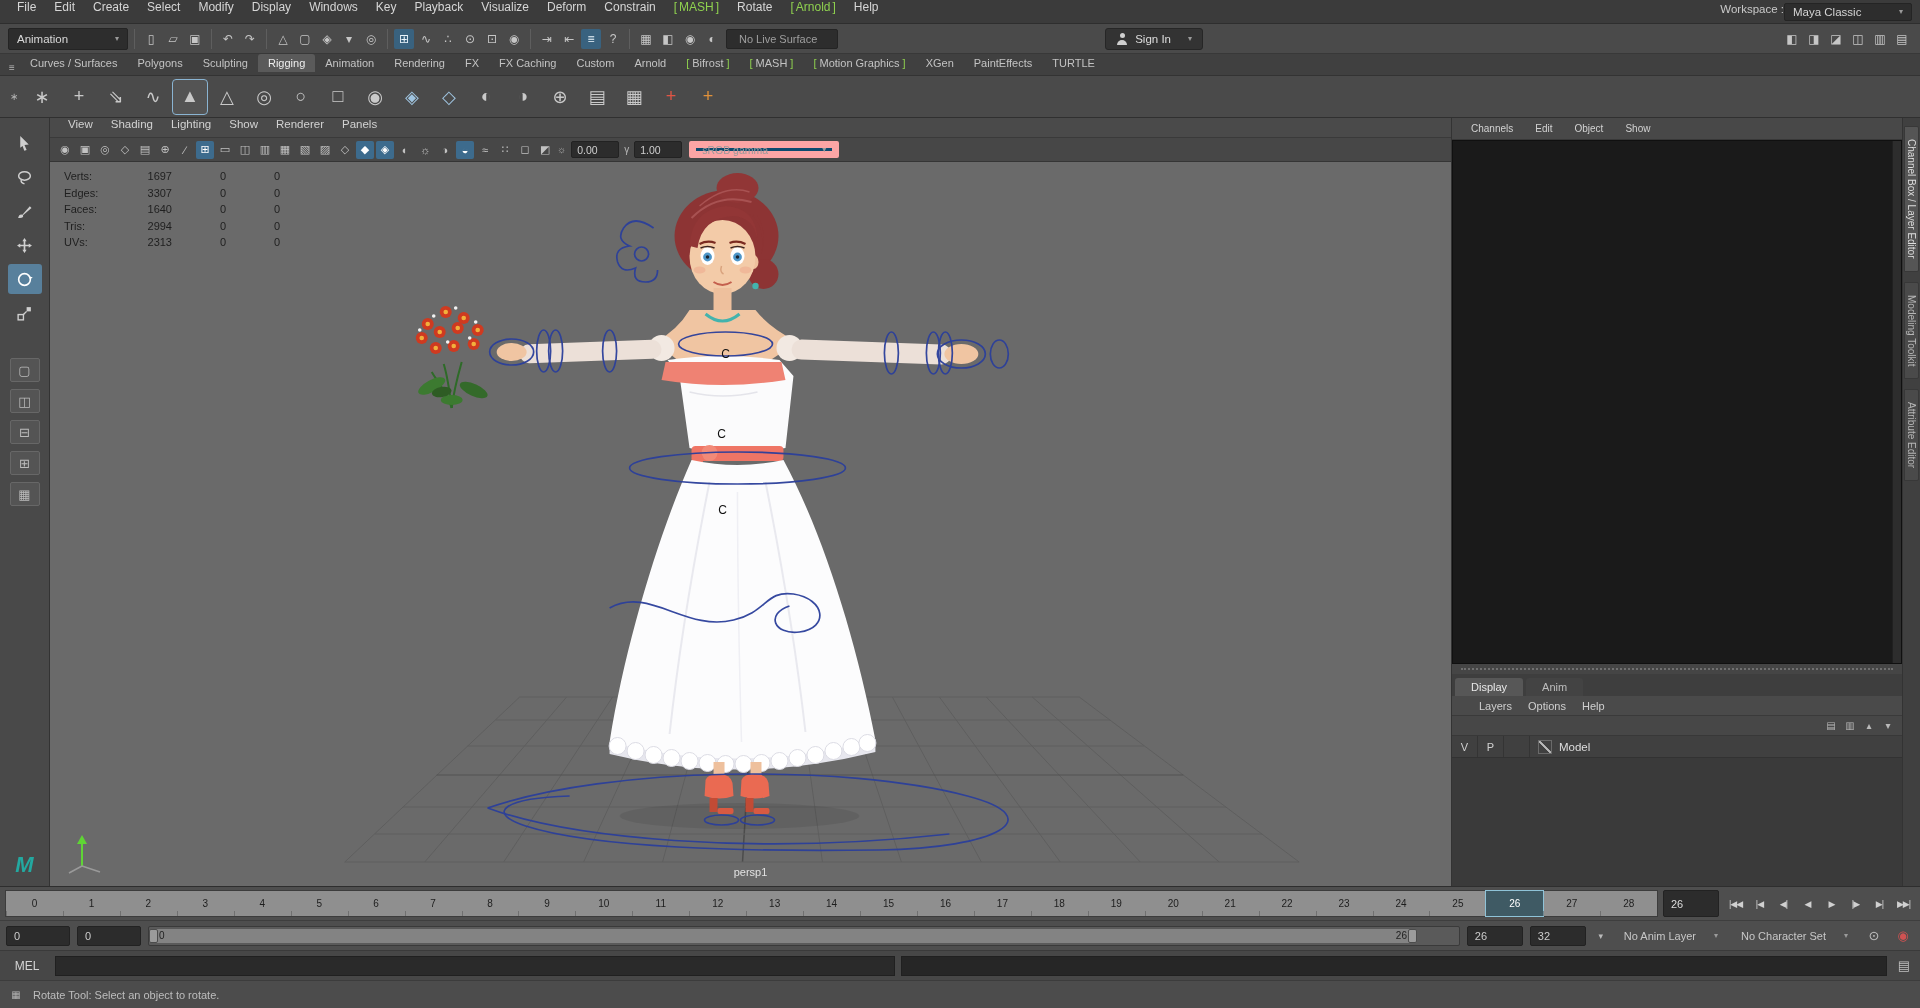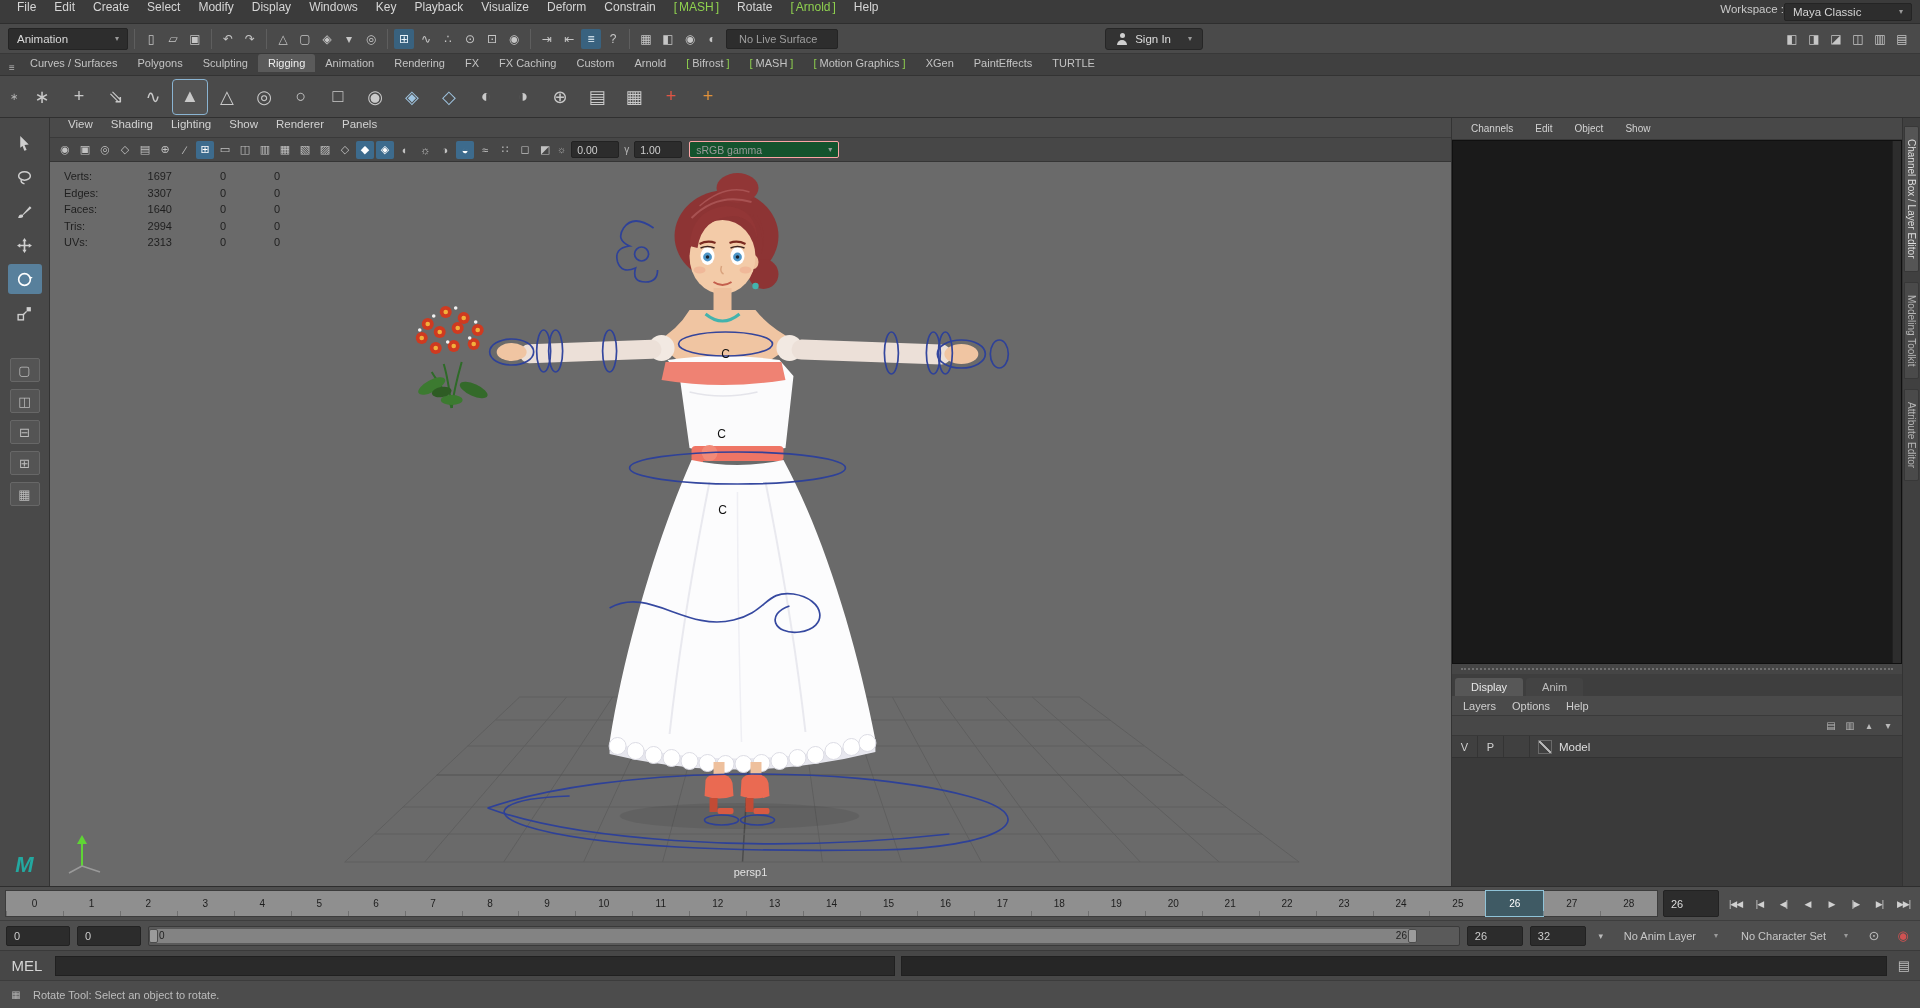--- a/index.html
+++ b/index.html
@@ -55,21 +55,21 @@
   .laybtn{width:30px;height:24px;border:1px solid #676767;border-radius:2px;background:#545454;display:flex;align-items:center;justify-content:center;font-size:13px;color:#bbb}
   .mayalogo{margin-top:auto;margin-bottom:8px;font-weight:bold;font-size:22px;color:#23a8a0;font-style:italic}
 
   .viewport{flex:1;display:flex;flex-direction:column;min-width:0;border-right:1px solid #333}
   .panelmenus{height:20px;background:#4a4a4a;display:flex;padding:0 10px;gap:2px;border-bottom:1px solid #3a3a3a}
   .panelmenu{padding:0 8px;font-size:11.5px;color:#d2d2d2}
   .paneltoolbar{height:24px;background:#474747;display:flex;align-items:center;padding:0 6px;border-bottom:1px solid #353535;gap:1px}
   .vicon{width:18px;height:18px;display:flex;align-items:center;justify-content:center;font-size:11px;color:#c2c2c2;border-radius:2px}
   .vicon.active{background:#3d6b8d;color:#fff}
   .numfield{width:48px;height:17px;background:#2c2c2c;border:1px solid #222;font-size:10.5px;color:#cfcfcf;display:flex;align-items:center;padding:0 5px;border-radius:2px;margin:0 2px}
-  .srgb{width:150px;height:17px;background:#14532d;border:1px solid #fca5a5;font-size:10.5px;color:#9a9a9a;display:flex;align-items:center;padding:0 6px;border-radius:2px;margin-left:4px}
+  .srgb{width:150px;height:17px;background:#0c4a6e;border:7px solid #fca5a5;font-size:10.5px;color:#9a9a9a;display:flex;align-items:center;padding:0 6px;border-radius:2px;margin-left:4px}
   .tinyicon{font-size:10px;color:#b5b5b5;margin:0 2px}
 
   .canvas{flex:1;position:relative;background:#6a6a6a;overflow:hidden}
   svg.scene{position:absolute;inset:0;width:100%;height:100%}
   .hud{position:absolute;top:6px;left:14px;font-size:11px;color:#1f1f1f;line-height:16.5px}
   .hud-row{display:flex}
   .hud-label{width:54px}
   .hud-v{width:54px;text-align:right}
   .cam-label{position:absolute;bottom:8px;left:50%;transform:translateX(-50%);font-size:11px;color:#e2e2e2}
   .axisgizmo{position:absolute;bottom:8px;left:10px}
@@ -78,21 +78,21 @@
   .rightpanel{width:450px;background:#454545;display:flex;flex-direction:column}
   .cbmenus{height:22px;display:flex;align-items:center;padding:0 10px;gap:4px;background:#484848;border-bottom:1px solid #383838}
   .cbmenu{padding:0 9px;font-size:10px;color:#d2d2d2}
   .cbarea{flex:1;background:#1a1a1a;border:1px solid #101010;position:relative}
   .cbscroll{position:absolute;top:0;right:0;bottom:0;width:9px;background:#2d2d2d;border-left:1px solid #202020}
   .splitter{height:10px;background:#454545;display:flex;align-items:center;justify-content:center}
   .splitter .dots{width:96%;border-top:2px dotted #707070}
   .letabs{height:22px;display:flex;align-items:flex-end;background:#3e3e3e;padding:0 3px;gap:3px}
   .letab{padding:3px 16px;font-size:11px;color:#bdbdbd;background:#434343;border-radius:3px 3px 0 0}
   .letab:nth-child(1){background:#575757;color:#e8e8e8}
-  .lemenus{height:20px;display:flex;align-items:center;background:#4a4a4a;padding:0 4px;gap:2px;border-bottom:1px solid #3a3a3a}
+  .lemenus{height:20px;display:flex;align-items:center;background:#4a4a4a;padding:0 20px;gap:2px;border-bottom:1px solid #3a3a3a}
   .lemenu{padding:0 7px;font-size:11px;color:#cfcfcf}
   .leiconsrow{height:20px;display:flex;align-items:center;background:#474747;padding:0 6px;border-bottom:1px solid #383838}
   .leicons{margin-left:auto;display:flex;gap:3px}
   .leicon{width:16px;height:16px;font-size:10px;color:#b9b9b9;display:flex;align-items:center;justify-content:center}
   .lelist{flex:0 0 auto;height:150px;background:#3a3a3a}
   .lerow{height:22px;display:flex;align-items:center;background:#404040;border-bottom:1px solid #323232}
   .lecell{width:26px;height:100%;display:flex;align-items:center;justify-content:center;font-size:11px;color:#d0d0d0;border-right:1px solid #343434}
   .leswatch{width:14px;height:14px;border:1px solid #6a6a6a;margin-left:8px;background:
      linear-gradient(45deg,transparent 44%,#b9b9b9 46%,#b9b9b9 54%,transparent 56%)}
   .lename{padding-left:7px;font-size:11.5px;color:#ddd}
@@ -119,21 +119,21 @@
   .rslider .bar{position:absolute;left:2px;top:2px;bottom:2px;width:96.5%;background:#838383;border-radius:2px;display:flex;align-items:center;justify-content:space-between;padding:0 8px;font-size:10px;color:#1e1e1e}
   .rslider .bar::before,.rslider .bar::after{content:"";position:absolute;top:0;bottom:0;width:7px;background:#9b9b9b;border:1px solid #4c4c4c;border-radius:2px}
   .rslider .bar::before{left:-2px}.rslider .bar::after{right:-2px}
   .chev{width:16px;color:#bbb;font-size:9px;text-align:center}
   .ddfield{height:20px;display:flex;align-items:center;gap:8px;padding:0 8px;font-size:11px;color:#c7c7c7;white-space:nowrap}
   .rr-icon{width:22px;height:22px;display:flex;align-items:center;justify-content:center;font-size:13px;color:#c0c0c0}
   .rr-icon.red{color:#d05252}
 
   
   .melrow{height:30px;display:flex;align-items:center;background:#474747;padding:0 5px;gap:6px;border-top:1px solid #3a3a3a}
-  .mellabel{width:44px;text-align:center;font-size:15px;color:#d5d5d5}
+  .mellabel{width:44px;text-align:center;font-size:12px;color:#d5d5d5}
   .melinput{width:44%;height:20px;background:#2a2a2a;border:1px solid #202020;color:#ddd;font-size:11px;padding:0 6px;font-family:"Liberation Mono","DejaVu Sans Mono",monospace}
   .melresult{flex:1;height:20px;background:#262626;border:1px solid #202020}
   .helpline{height:28px;display:flex;align-items:center;background:#4c4c4c;padding:0 8px;gap:9px;border-top:1px solid #3c3c3c;font-size:11px;color:#bdbdbd}
 </style>
 </head>
 <body>
 
 <div class="app">
 
   <div class="menubar">

